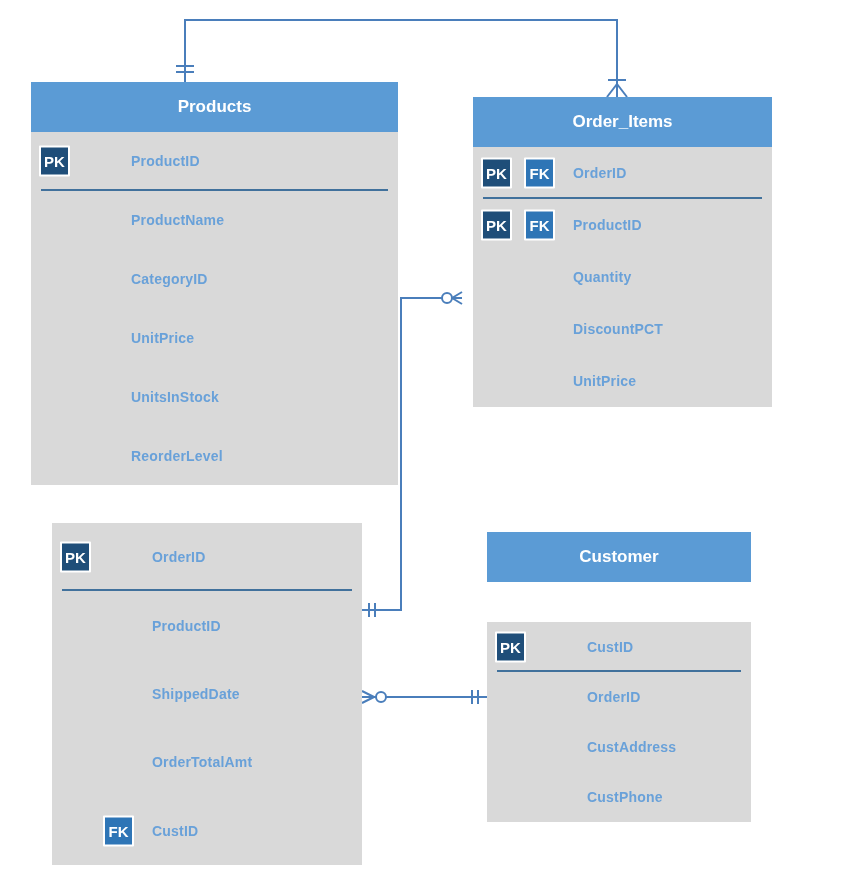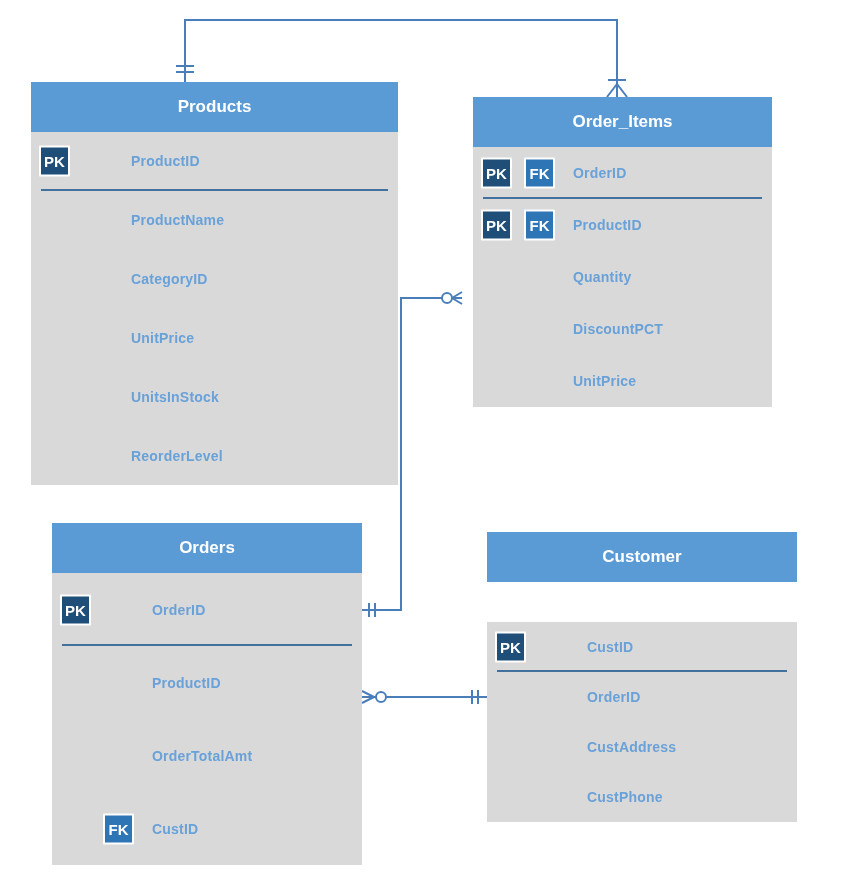--- a/index.html
+++ b/index.html
@@ -25,21 +25,21 @@
   .connectors {
     position: absolute; left: 0; top: 0; z-index: 1;
   }
   .erd-table {
     position: absolute; z-index: 2;
     display: flex; flex-direction: column;
   }
   .table-products    { left: 31px;  top: 82px;  width: 367px; height: 403px; }
   .table-order-items { left: 462px; top: 97px;  width: 310px; height: 310px; padding-left: 11px; }
   .table-orders      { left: 52px;  top: 523px; width: 310px; height: 342px; }
-  .table-customer    { left: 487px; top: 532px; width: 310px; height: 290px; gap: 40px; }
+  .table-customer    { left: 487px; top: 532px; width: 264px; height: 290px; gap: 40px; }
   .erd-header {
     height: 50px; flex: 0 0 50px;
     background: var(--header-blue);
     color: #FFFFFF;
     display: flex; align-items: center; justify-content: center;
     font-size: 17px; font-weight: 700;
   }
   .erd-body {
     flex: 1 1 auto;
     background: var(--body-gray);
@@ -155,31 +155,31 @@
         <div class="erd-row">
           <span class="field-label">DiscountPCT</span>
         </div>
         <div class="erd-row">
           <span class="field-label">UnitPrice</span>
         </div>
       </div>
   </div>
 
   <div class="erd-table table-orders">
-    <div class="erd-header">
-      <span>Orders</span>
-    </div>
     <div class="erd-body">
         <div class="erd-row">
           <span class="badge pk">PK</span>
           <span class="field-label">OrderID</span>
           <div class="pk-separator"></div>
         </div>
         <div class="erd-row">
           <span class="field-label">ProductID</span>
+        </div>
+        <div class="erd-row">
+          <span class="field-label">ShippedDate</span>
         </div>
         <div class="erd-row">
           <span class="field-label">OrderTotalAmt</span>
         </div>
         <div class="erd-row">
           <span class="badge fk">FK</span>
           <span class="field-label">CustID</span>
         </div>
       </div>
   </div>

